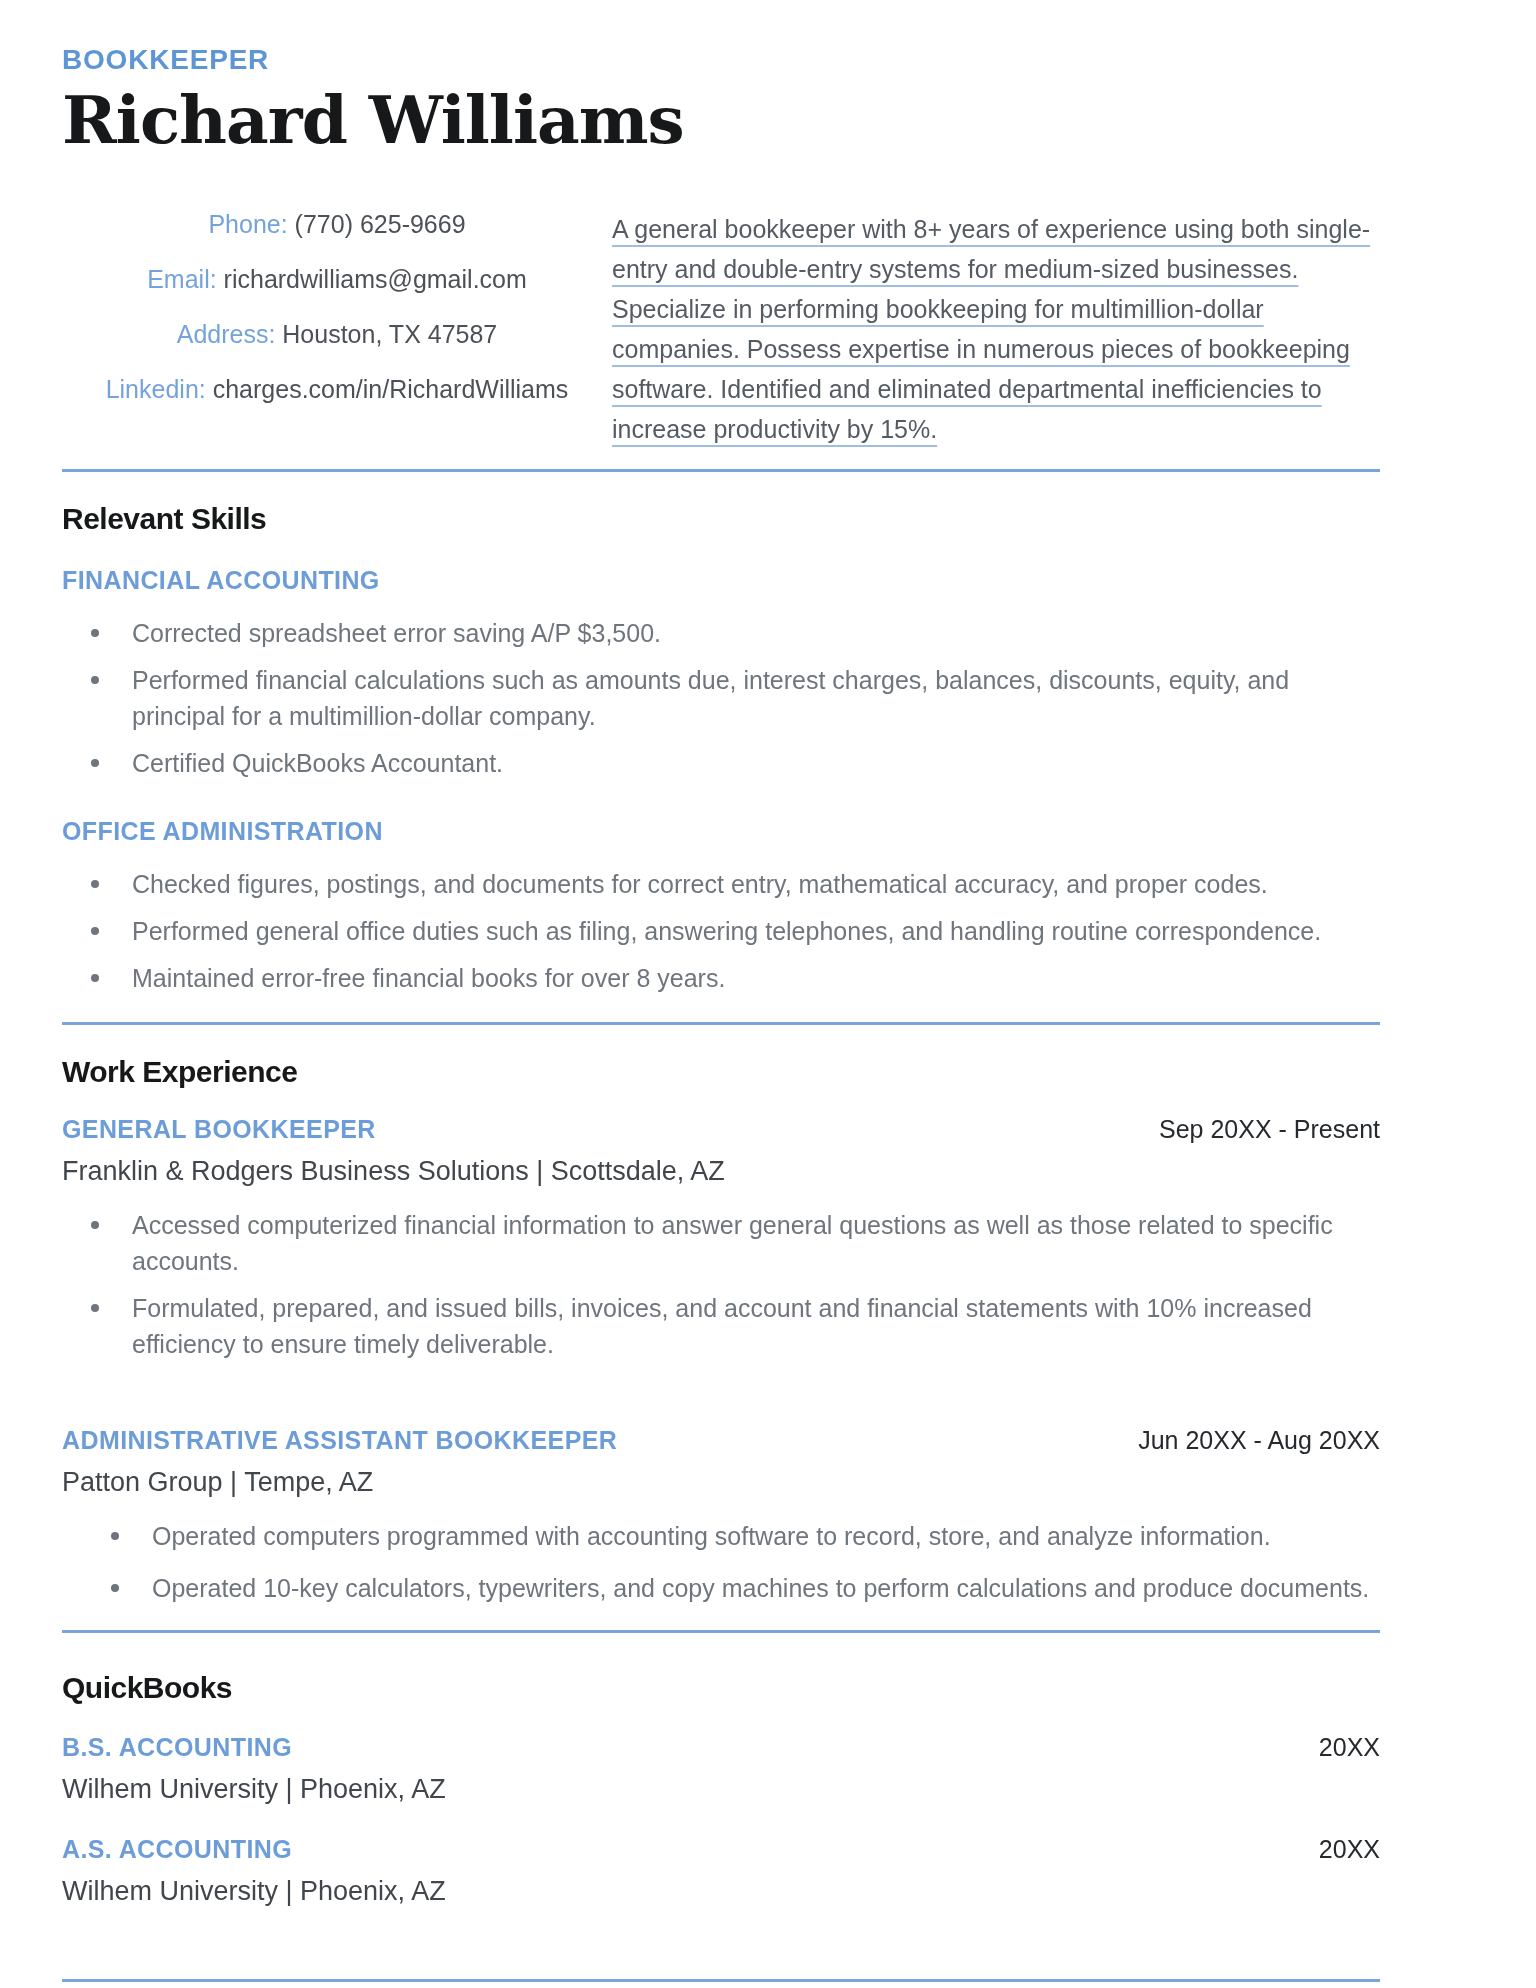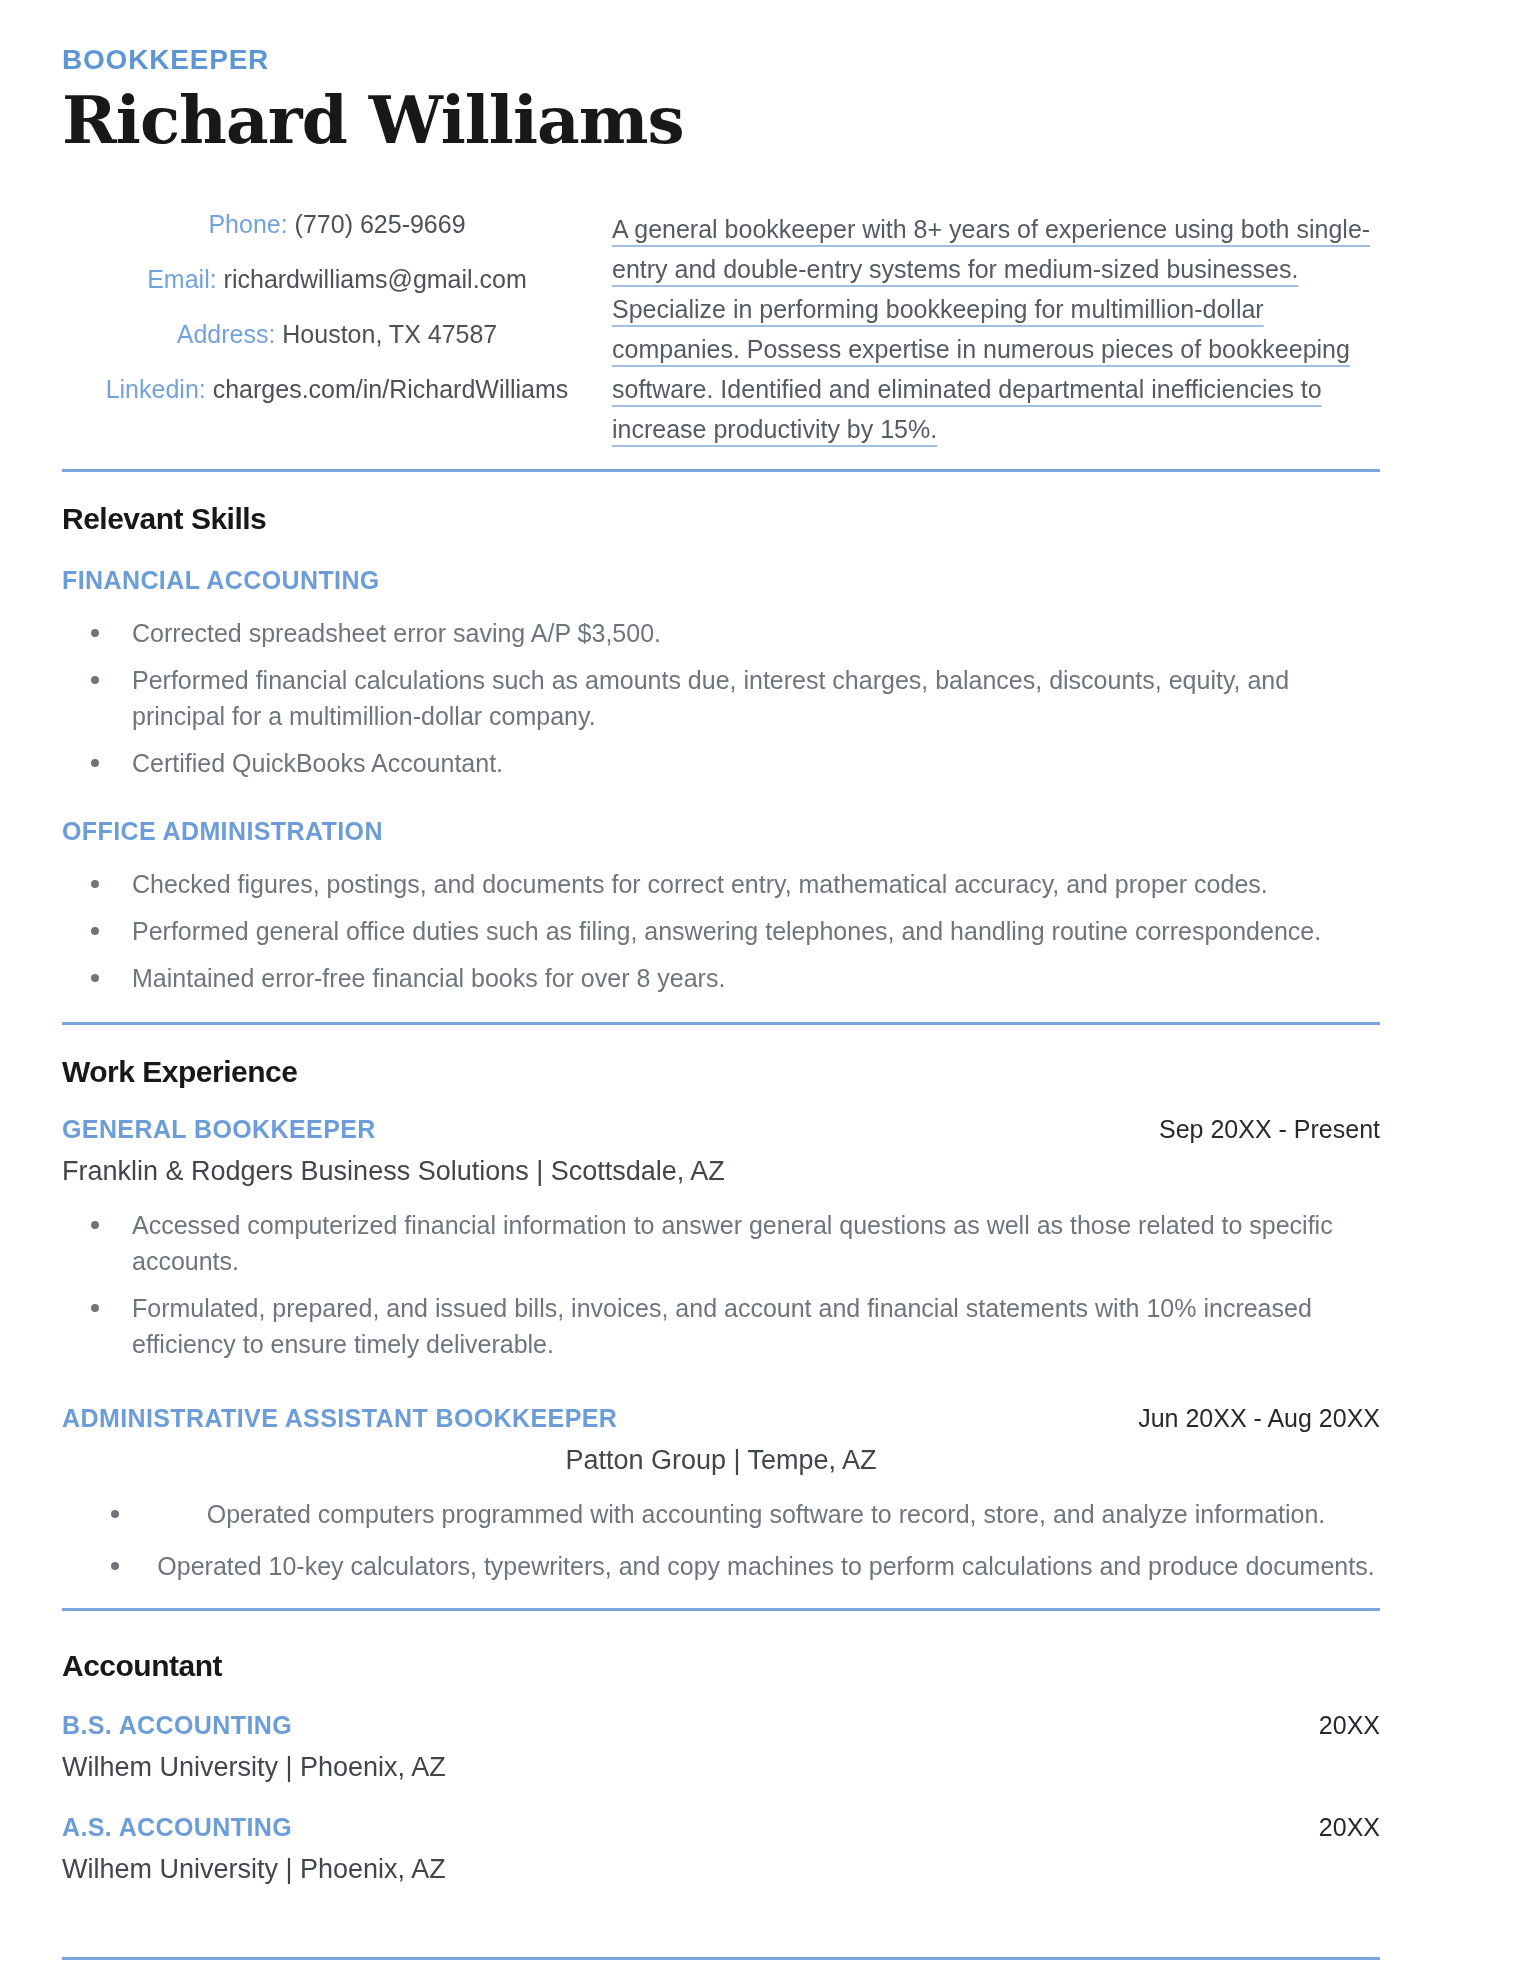--- a/index.html
+++ b/index.html
@@ -97,21 +97,21 @@
     left: 5px;
     top: 14px;
     width: 8px;
     height: 8px;
     border-radius: 50%;
     background: #6E757D;
   }
 
   
   .job { margin-top: 26px; }
-  .job + .job { margin-top: 42px; text-align: center; }
+  .job + .job { margin-top: 64px; }
   .row-between { display: flex; justify-content: space-between; align-items: baseline; }
   .date-range { font-size: 25px; color: #26292E; white-space: nowrap; }
   .company, .school { margin-top: 12px; font-size: 27px; color: #41464C; }
   #jobs .job:nth-of-type(2) ul.bullets { padding-left: 44px; }
   #jobs .job:nth-of-type(2) ul.bullets li { margin-bottom: 16px; }
 
   
   .degree { margin-top: 28px; }
   .degree + .degree { margin-top: 30px; }
   .degree-year { font-size: 25px; color: #26292E; white-space: nowrap; }
@@ -186,21 +186,21 @@
             <li>Operated computers programmed with accounting software to record, store, and analyze information.</li>
             <li>Operated 10-key calculators, typewriters, and copy machines to perform calculations and produce documents.</li>
           </ul>
         </div>
       </div>
   </section>
 
   <hr class="divider d3">
 
   <section>
-    <h2 class="section-title" id="education-title">Accountant</h2>
+    <h2 class="section-title" id="education-title">QuickBooks</h2>
     <div id="degrees">
         <div class="degree">
           <div class="row-between">
             <div class="degree-title">B.S. ACCOUNTING</div>
             <div class="degree-year">20XX</div>
           </div>
           <div class="school">Wilhem University | Phoenix, AZ</div>
         </div>
         <div class="degree">
           <div class="row-between">

